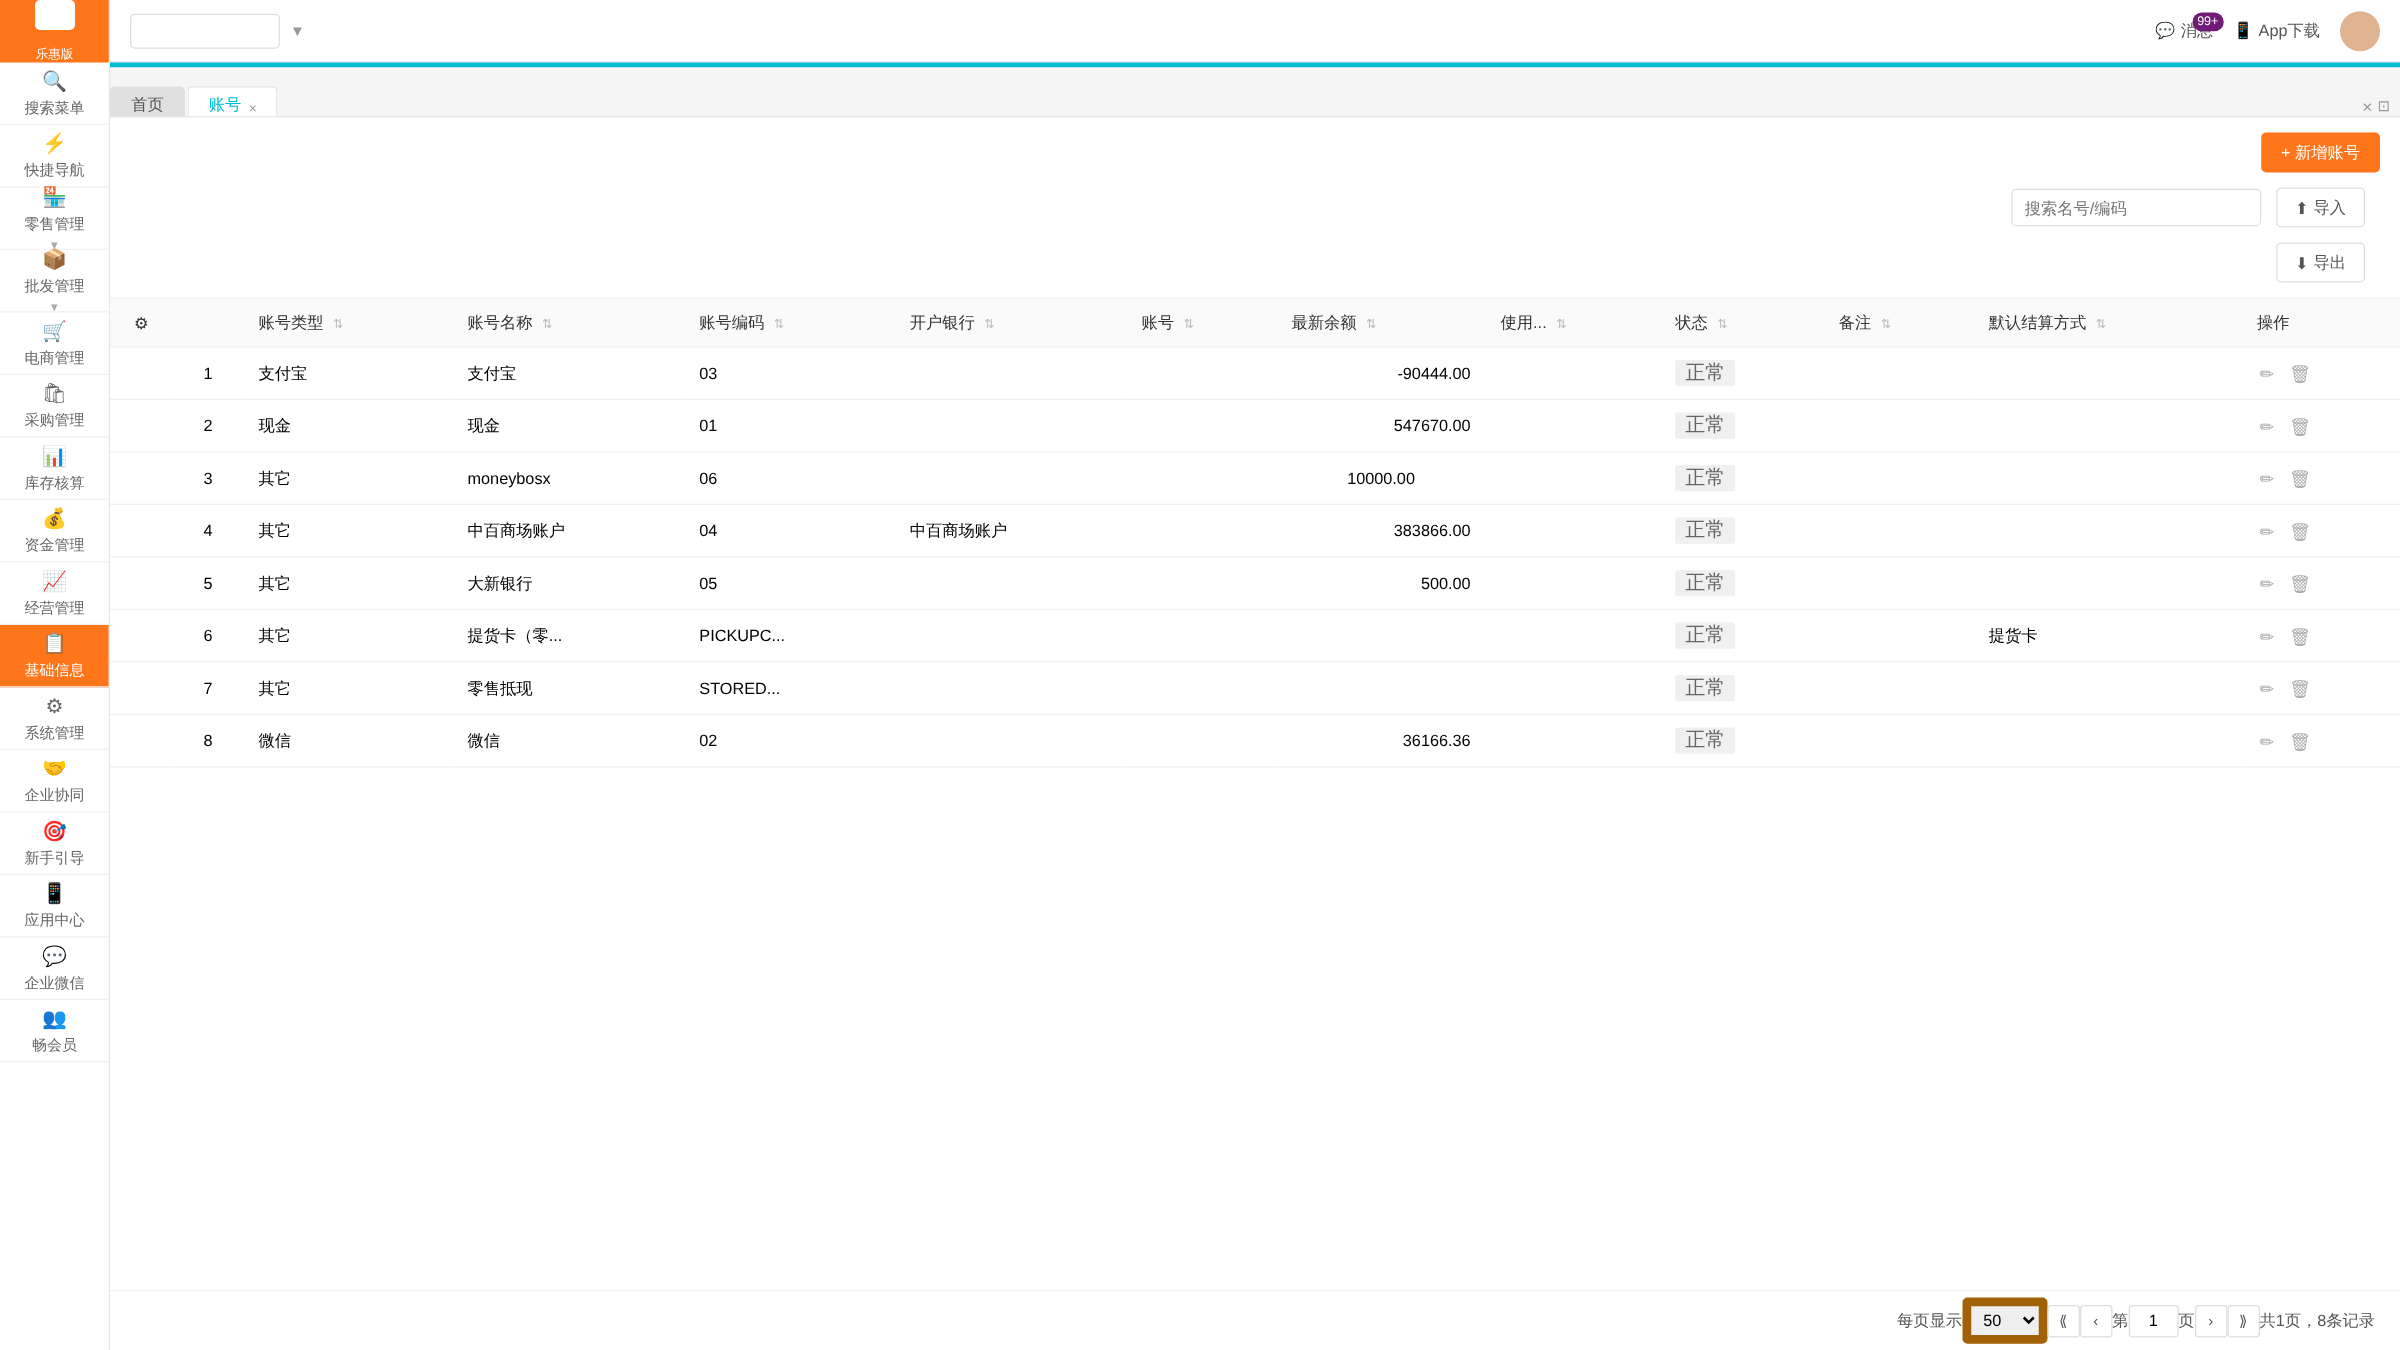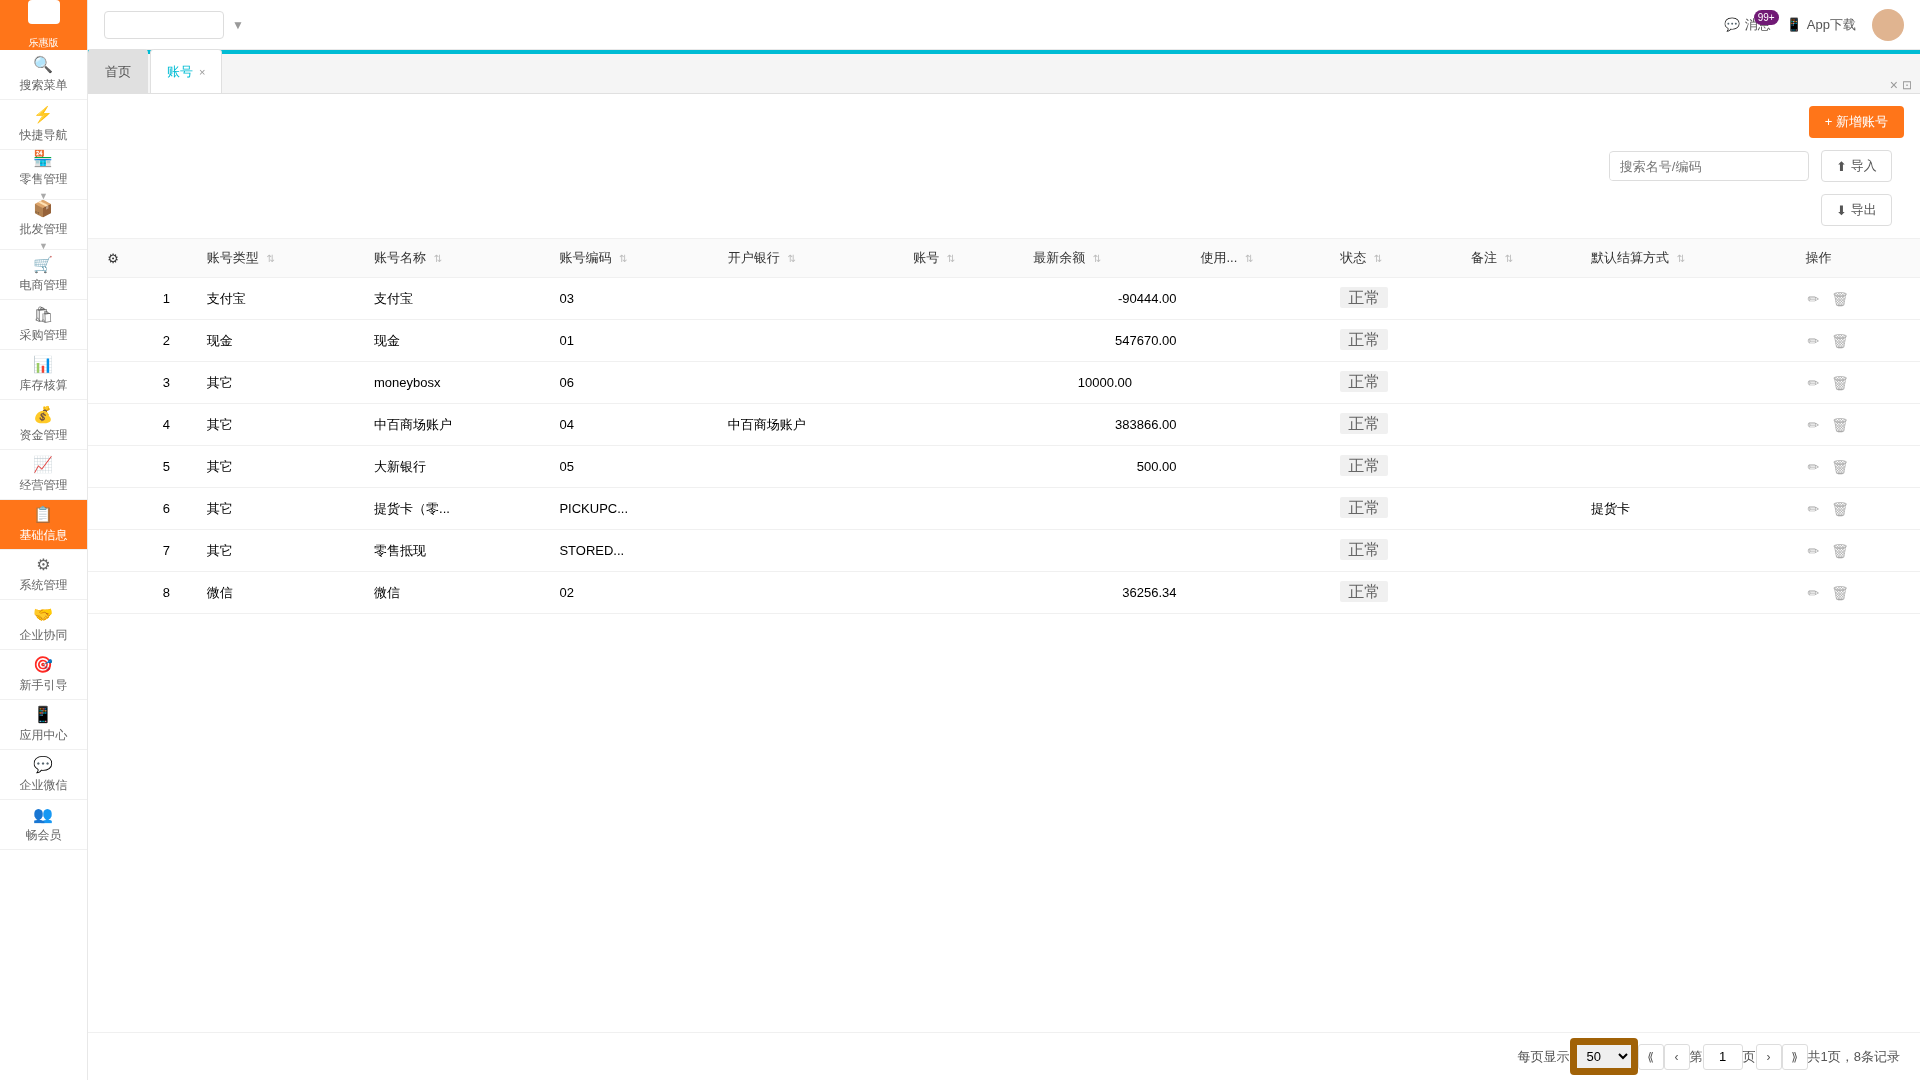--- a/index.html
+++ b/index.html
@@ -135,24 +135,24 @@
     .tab-bar {
       height: 40px;
       background: #f5f5f5;
       display: flex;
       align-items: flex-end;
       padding: 0 0;
       border-bottom: 1px solid #e0e0e0;
       flex-shrink: 0;
     }
     .tab-item {
-      height: 44px;
+      height: 24px;
       padding: 0 16px;
       display: flex;
-      align-items: center;
+      align-items: flex-end;
       gap: 6px;
       cursor: pointer;
       font-size: 13px;
       border: 1px solid transparent;
       border-bottom: none;
       border-radius: 4px 4px 0 0;
       color: #555;
       background: #e0e0e0;
       margin-right: 2px;
     }
@@ -631,21 +631,21 @@
     </td>
   </tr>
           <tr>
     <td></td>
     <td style="text-align:center;">8</td>
     <td>微信</td>
     <td>微信</td>
     <td>02</td>
     <td></td>
     <td></td>
-    <td style="text-align:right;">36256.34</td>
+    <td style="text-align:right;">36166.36</td>
     <td></td>
     <td><span class="status-badge status-normal">正常</span></td>
     <td></td>
     <td></td>
     <td>
       <div class="action-btns">
         <button class="action-btn" title="编辑">✏</button>
         <button class="action-btn" title="删除">🗑</button>
       </div>
     </td>

